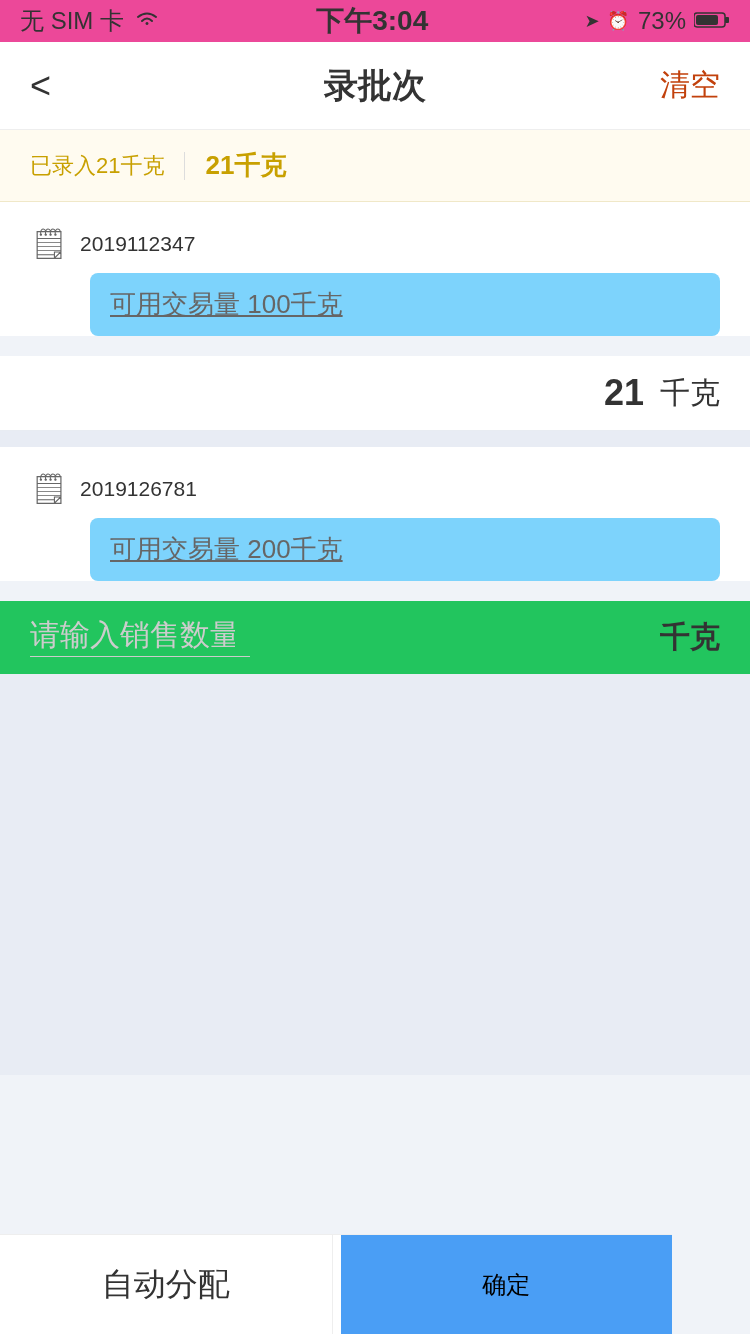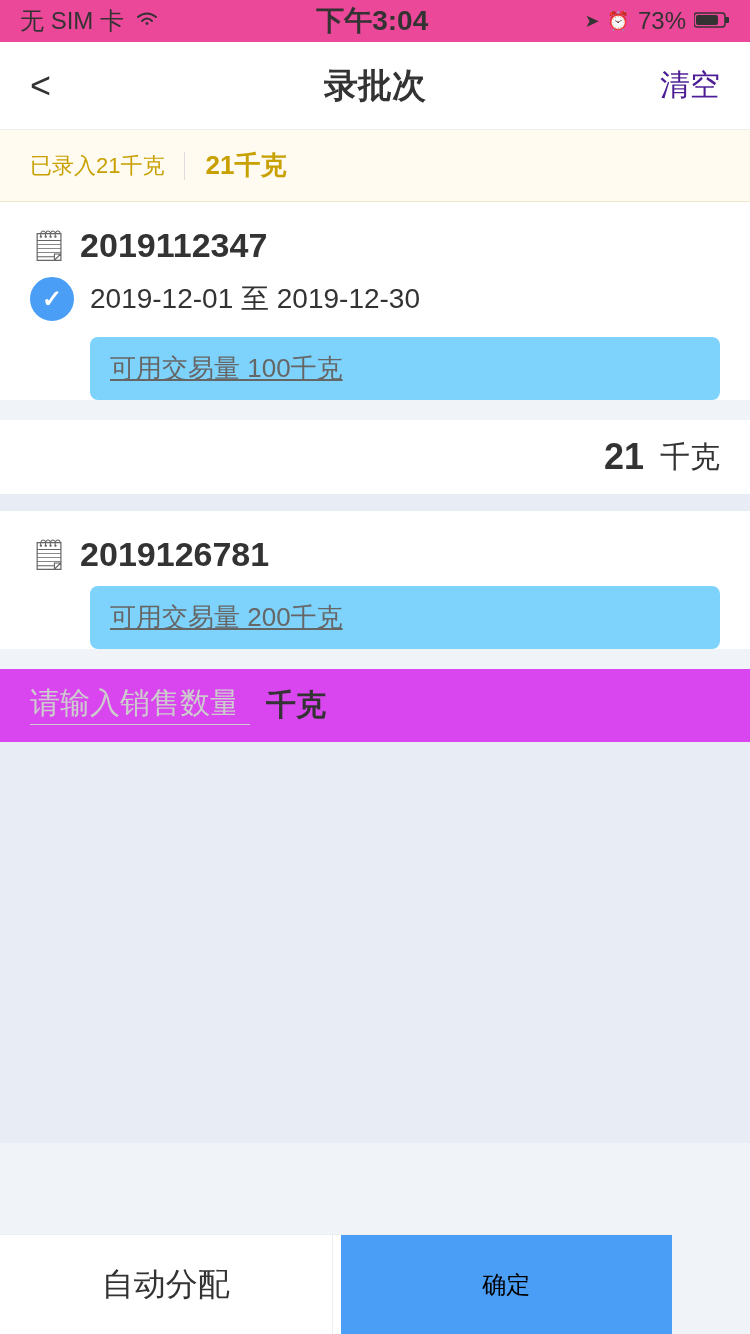--- a/index.html
+++ b/index.html
@@ -47,21 +47,21 @@
       cursor: pointer;
       width: 60px;
     }
     .nav-title {
       font-size: 34px;
       font-weight: 600;
       color: #333;
     }
     .nav-action {
       font-size: 30px;
-      color: #4c1d95;
+      color: #c2410c;
       cursor: pointer;
     }
 
     
     .summary-bar {
       background: #fffbf0;
       padding: 18px 30px;
       display: flex;
       align-items: center;
       gap: 20px;
@@ -93,22 +93,22 @@
       display: flex;
       align-items: center;
       gap: 12px;
       margin-bottom: 12px;
     }
     .batch-icon {
       font-size: 30px;
       color: #666;
     }
     .batch-id {
-      font-size: 34px;
-      font-weight: 700;
+      font-size: 21px;
+      font-weight: 400;
       color: #333;
     }
 
     .batch-date-row {
       display: flex;
       align-items: center;
       gap: 16px;
       margin-bottom: 16px;
     }
     .radio-circle {
@@ -172,23 +172,23 @@
     
     .section-separator {
       height: 16px;
       background: #e8ecf4;
     }
 
     
     .input-row {
       display: flex;
       align-items: center;
-      justify-content: flex-start;
+      justify-content: space-between;
       padding: 16px 30px;
-      background: #d946ef;
+      background: #22c55e;
       gap: 16px;
       border-bottom: 1px solid #e8ecf2;
     }
     .input-unit {
       font-size: 30px;
       color: #333;
       font-weight: 600;
     }
     .input-field {
       border: none;
@@ -290,24 +290,20 @@
     <span class="summary-label">已录入21千克</span>
     <div class="summary-divider"></div>
     <span class="summary-value">21千克</span>
   </div>
 
   <div class="batch-card">
     <div class="batch-header">
       <span class="batch-icon">🗒</span>
       <span class="batch-id">2019112347</span>
     </div>
-    <div class="batch-date-row">
-      <div class="radio-circle checked"></div>
-      <span class="batch-date">2019-12-01 至 2019-12-30</span>
-    </div>
     <div class="availability-box">可用交易量 100千克</div>
   </div>
 
   <div class="quantity-row">
     <span class="quantity-value">21</span>
     <span class="quantity-unit">千克</span>
   </div>
 
   <div class="section-separator"></div>
 

